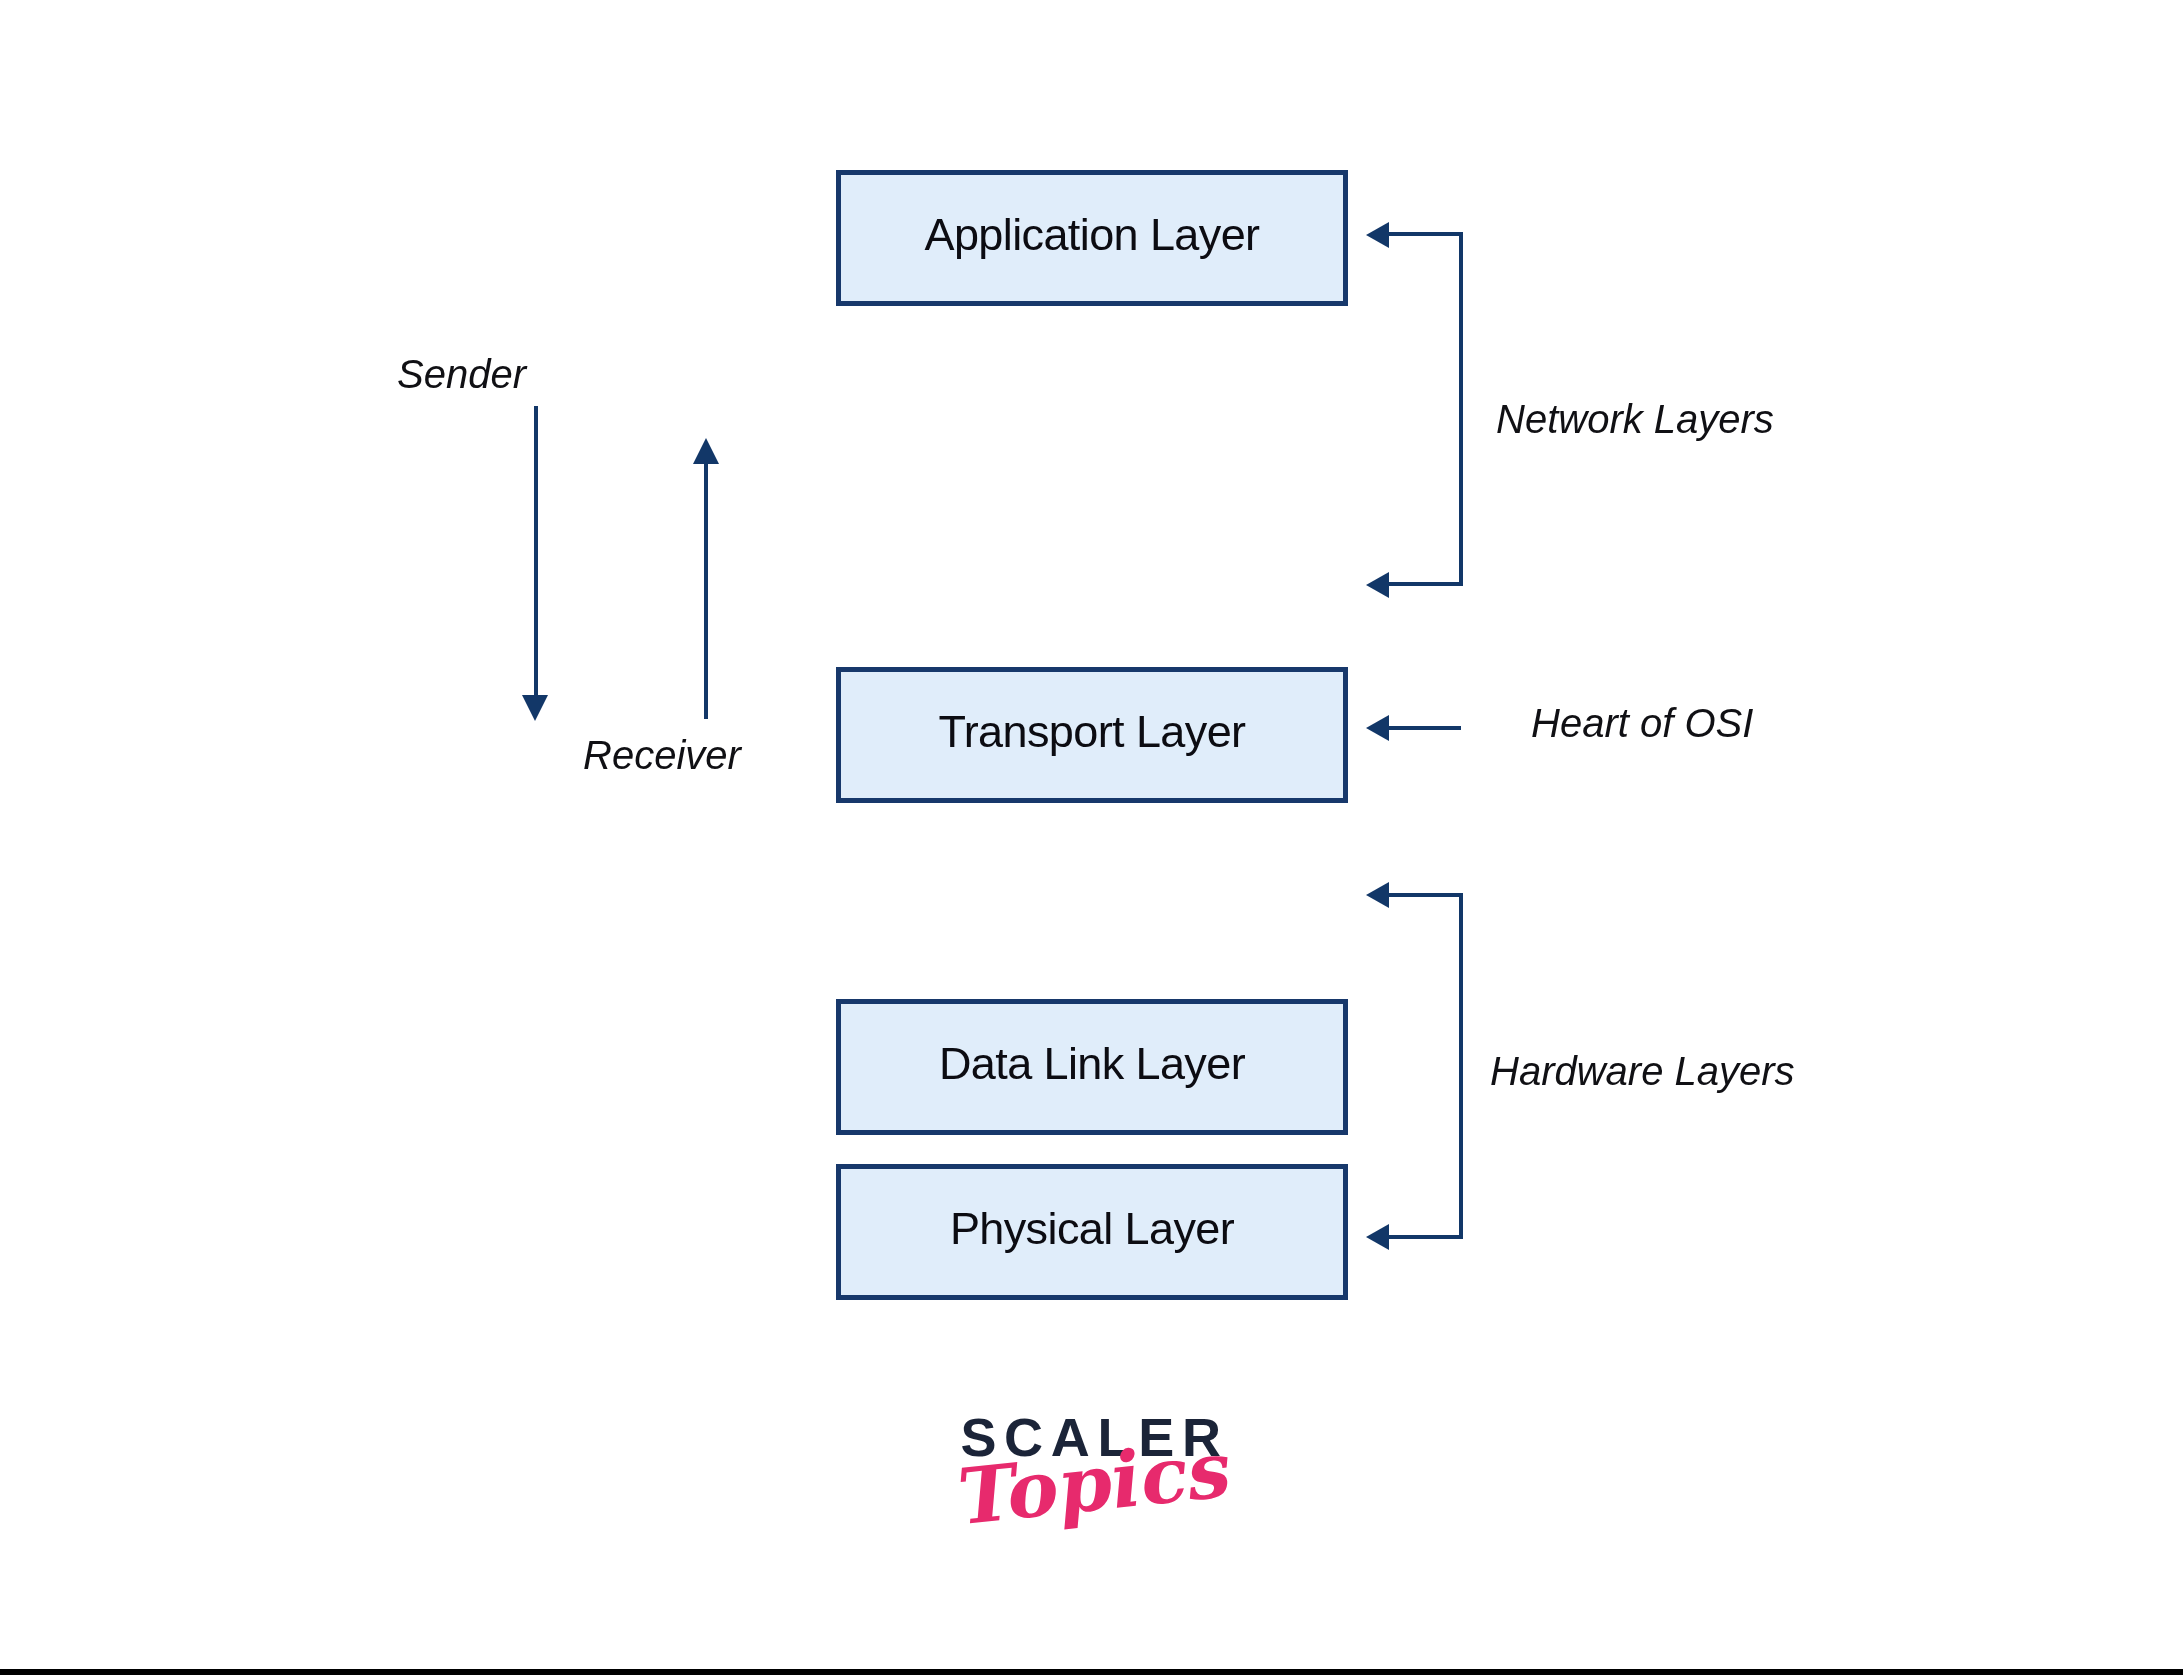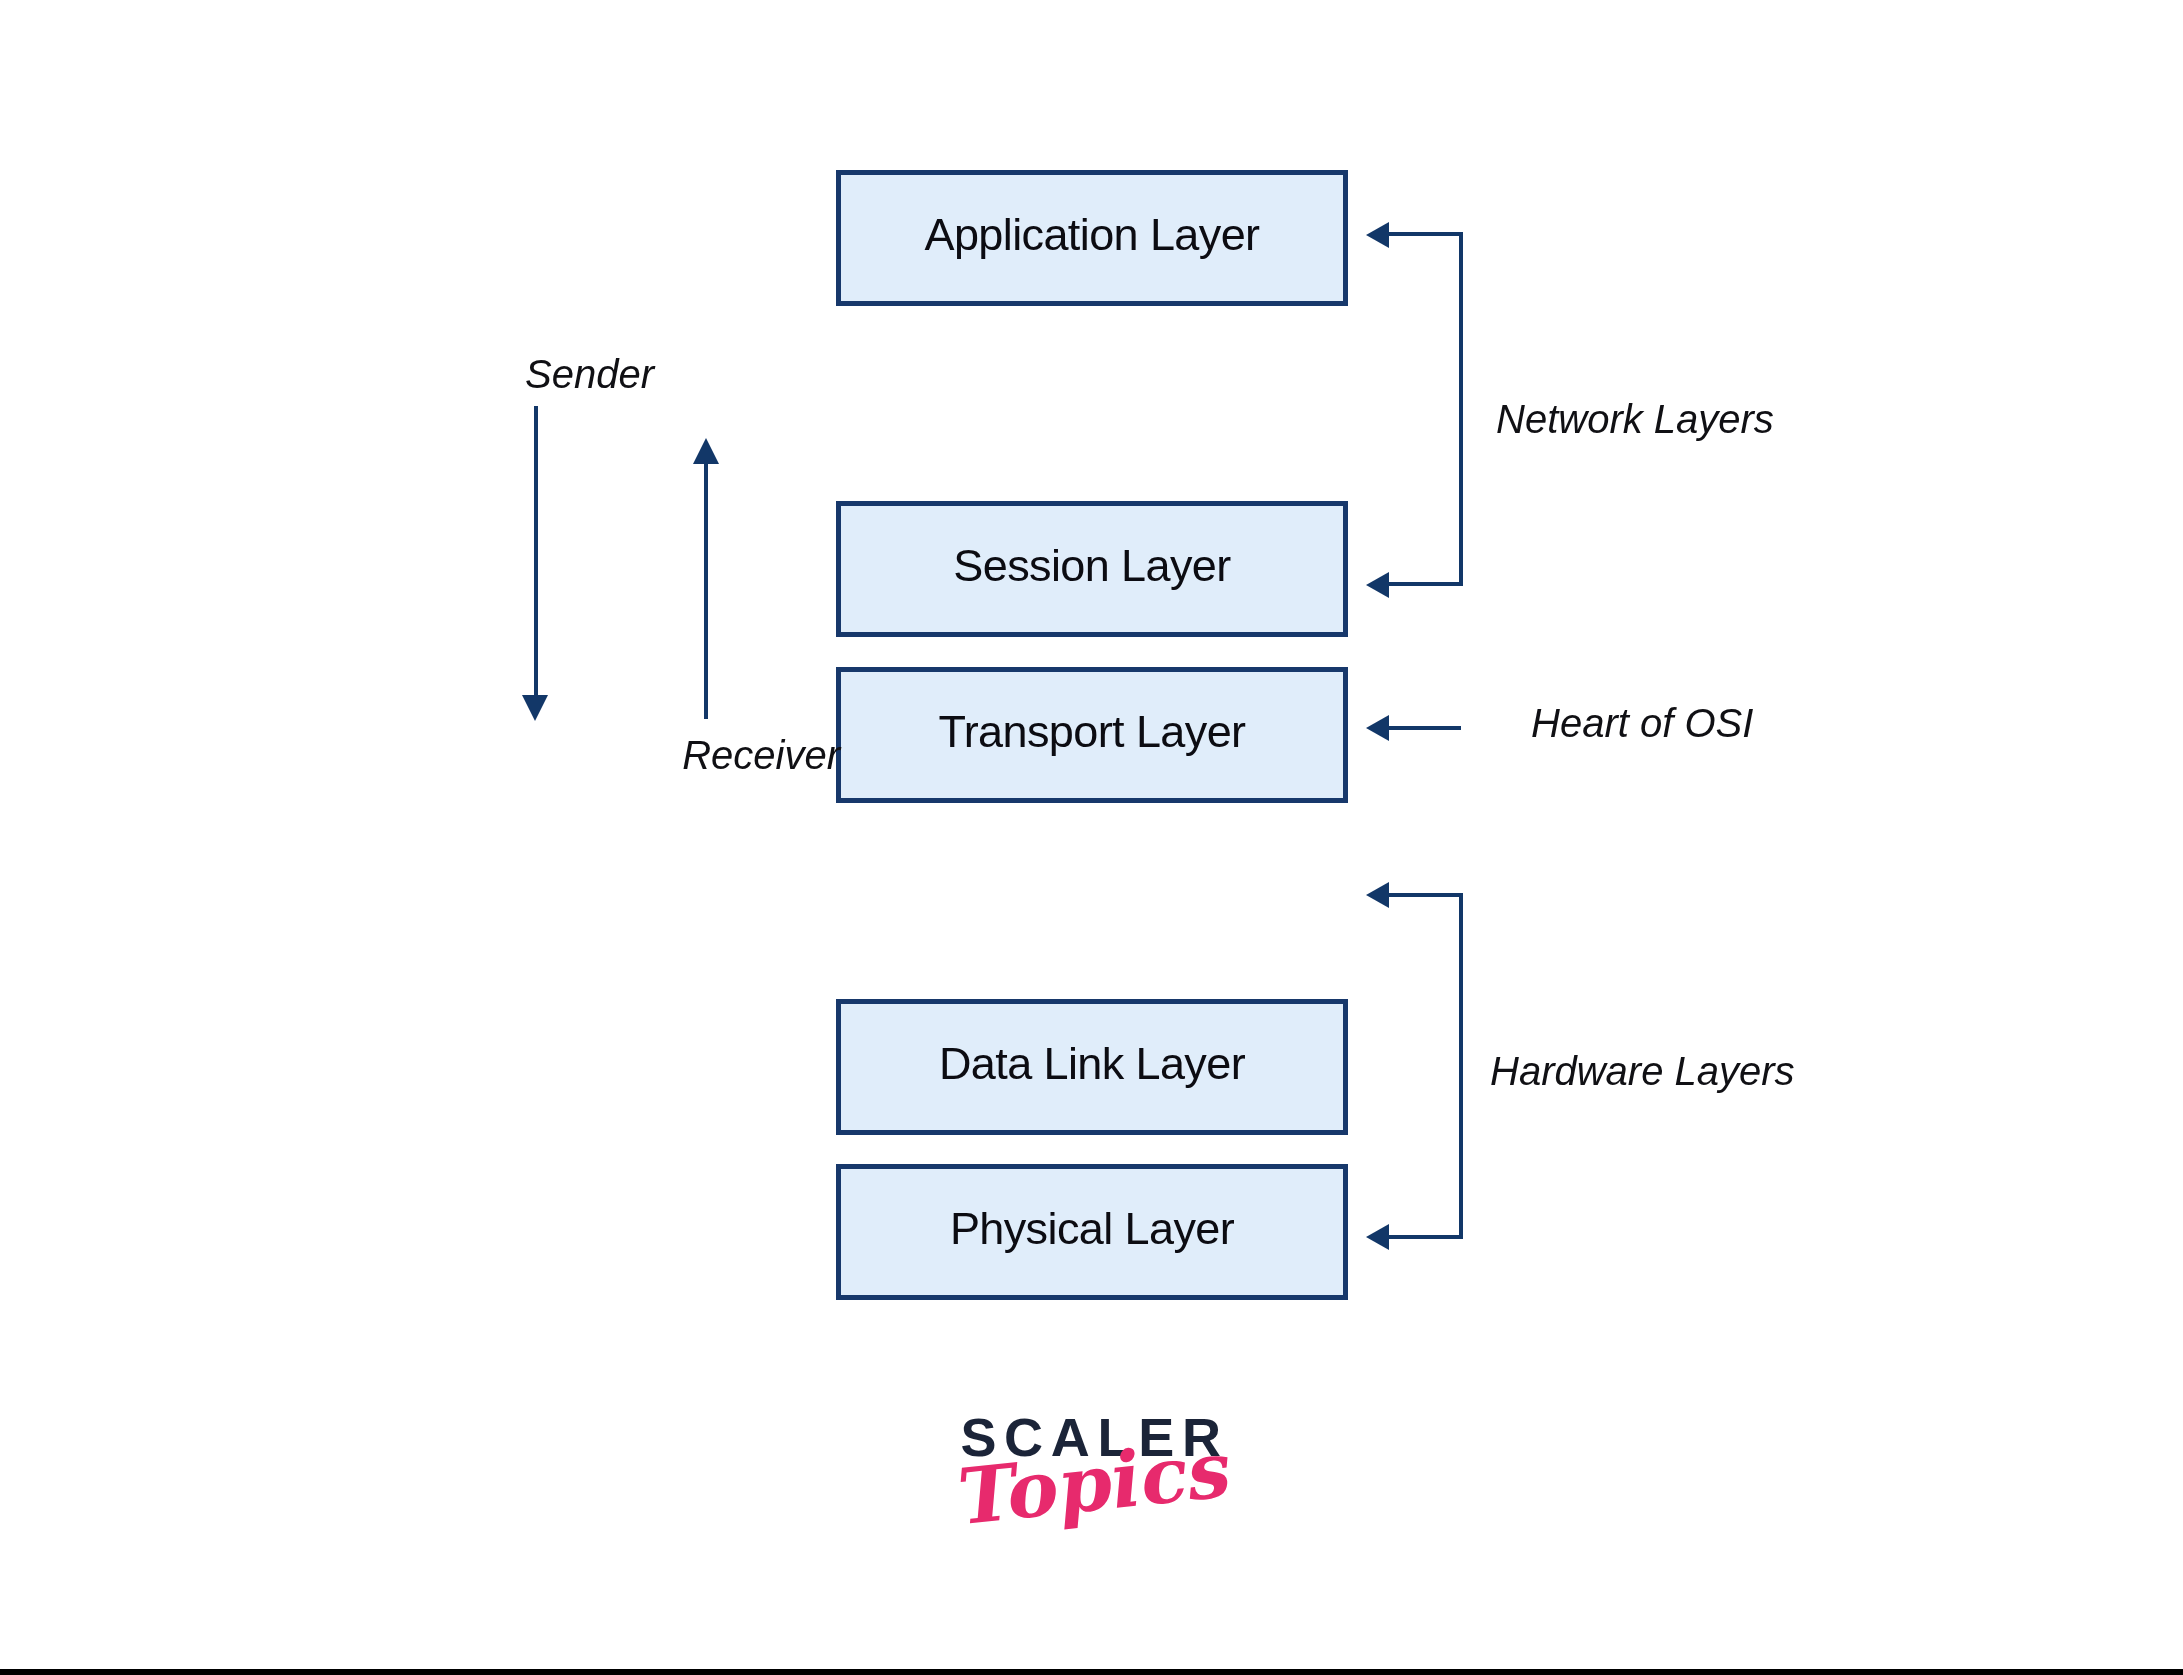--- a/index.html
+++ b/index.html
@@ -36,42 +36,39 @@
   .tri-down{position:absolute;width:0;height:0;
             border-left:13.5px solid transparent;border-right:13.5px solid transparent;
             border-top:26px solid var(--arrow-color);}
   .tri-up{position:absolute;width:0;height:0;
           border-left:13.5px solid transparent;border-right:13.5px solid transparent;
           border-bottom:26px solid var(--arrow-color);}
 
   
   .annotation{position:absolute;font-style:italic;font-size:40px;color:var(--annotation-color);
               white-space:nowrap;}
-  .annotation.centered{width:257px;text-align:right;font-style:italic;}
+  .annotation.centered{width:257px;text-align:left;font-style:italic;}
 
   
   .logo-brand{position:absolute;left:902px;top:1406px;width:385px;text-align:center;
               font-size:54px;font-weight:bold;letter-spacing:7.7px;color:var(--brand-navy);}
   .logo-product{position:absolute;left:902px;top:1438px;width:385px;text-align:center;
               font-family:"DejaVu Serif",serif;font-style:italic;font-weight:bold;
               font-size:77px;color:var(--brand-pink);transform:rotate(-6deg);}
 
   .bottom-bar{position:absolute;left:0;top:1669px;width:2183px;height:6.4px;
               background:var(--bottom-bar);}
 </style>
 </head>
 <body>
 
 <div class="stage">
 
   <div class="layer-box" style="top:170px">
     <span class="layer-label">Application Layer</span>
-  </div>
-  <div class="layer-box" style="top:501px">
-    <span class="layer-label">Session Layer</span>
   </div>
   <div class="layer-box" style="top:667px">
     <span class="layer-label">Transport Layer</span>
   </div>
   <div class="layer-box" style="top:1164px">
     <span class="layer-label">Physical Layer</span>
   </div>
   <div class="layer-box" style="top:999px">
     <span class="layer-label">Data Link Layer</span>
   </div>

